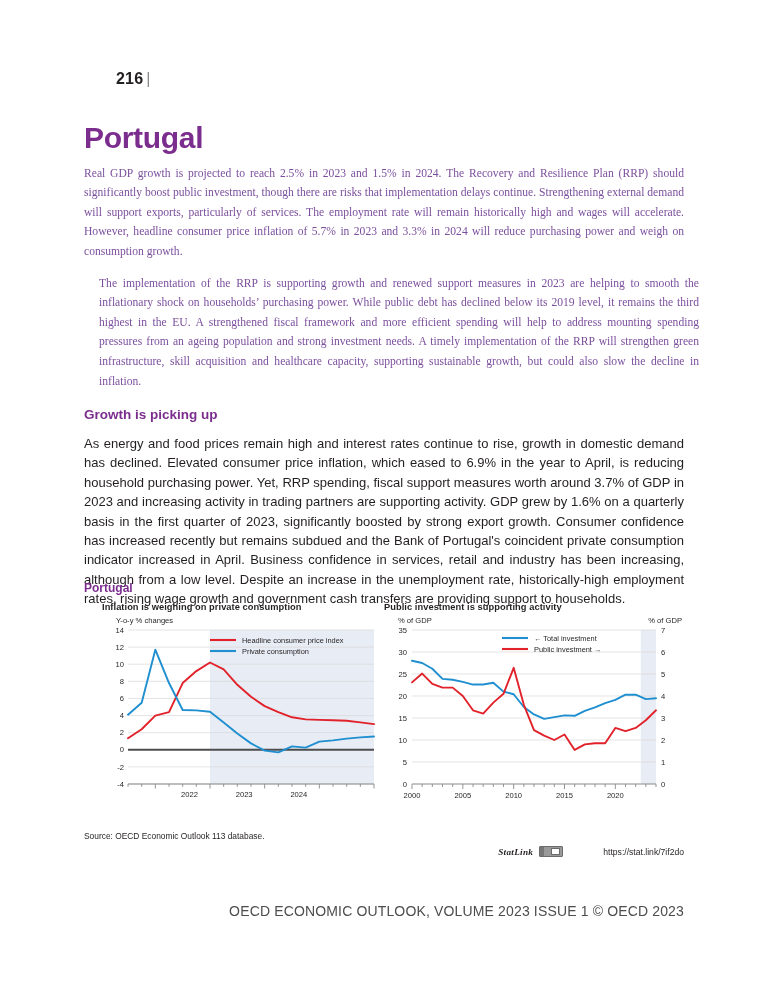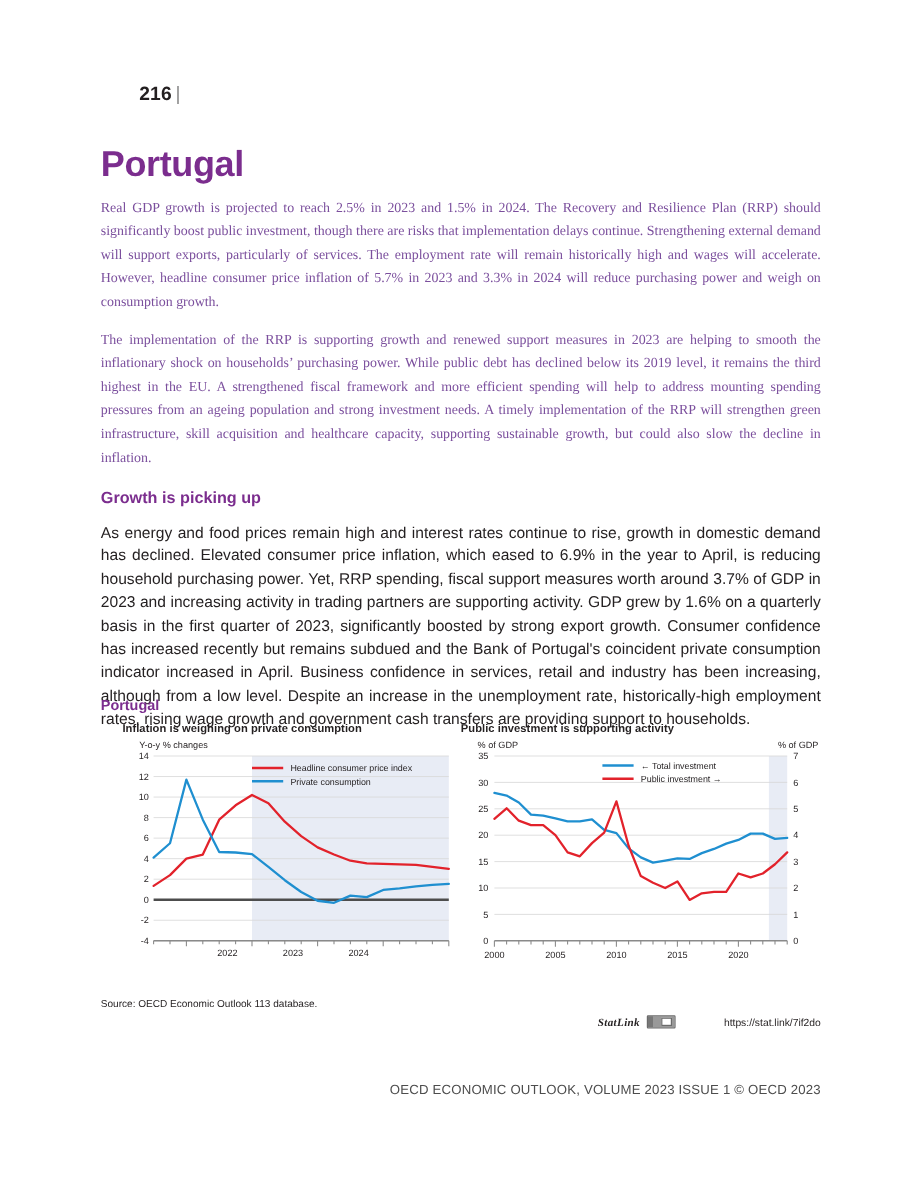--- a/index.html
+++ b/index.html
@@ -48,21 +48,21 @@
     position: absolute;
     left: 84px;
     width: 600px;
     font-size: 11.6px;
     line-height: 19.6px;
     color: #7b4f9d;
     text-align: justify;
     font-family: Liberation Serif, serif;
   }
   #lead1 { top: 152px; }
-  #lead2 { top: 262px; }
+  #lead2 { top: 262px; margin-left: 15px; }
 
   
   .sec-head {
     position: absolute;
     left: 84px; top: 396px;
     font-size: 13.5px;
     font-weight: bold;
     color: #7b2d8e;
     text-align: center;
   }
@@ -153,21 +153,21 @@
     content:"";
     position:absolute; right:2px; top:1px;
     width:7px; height:5px; background:#fff; border:1px solid #6b6b6b;
   }
   .statlink-url { font-size: 8.6px; padding-left: 34px; }
 
   
   .footer {
     position: absolute;
     right: 84px; top: 903px;
-    font-size: 11px;
+    font-size: 14px;
     color: #4d4d4d;
     letter-spacing: .15px;
   }
 </style>
 </head>
 <body>
 
 <div class="page">
 
   <div class="page-num-row">

